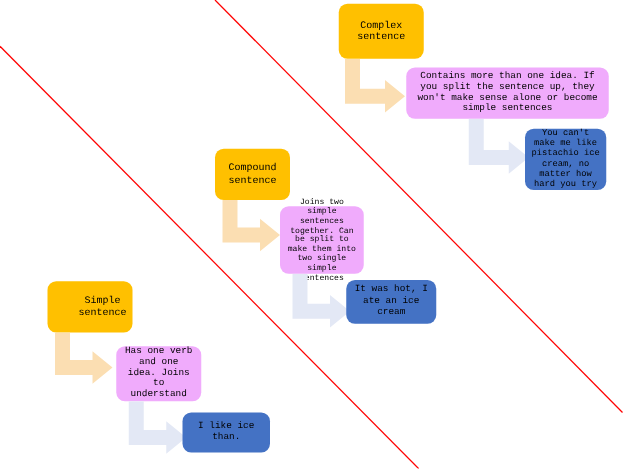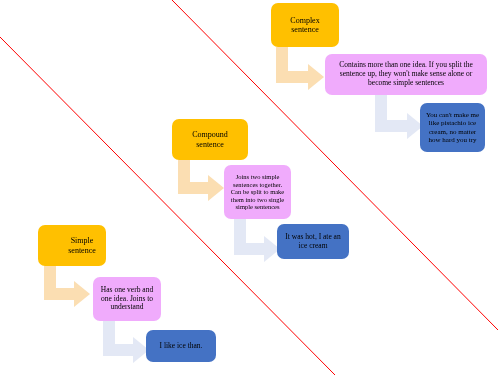--- a/index.html
+++ b/index.html
@@ -6,21 +6,21 @@
     margin: 0;
     padding: 0;
     background: #ffffff;
   }
   #canvas {
     position: relative;
     width: 500px;
     height: 375px;
     background: #ffffff;
     overflow: hidden;
-    font-family: Liberation Serif, serif;
+    font-family: Liberation Mono, monospace;
   }
   .diag-line {
     position: absolute;
     left: 0;
     top: 0;
     width: 500px;
     height: 375px;
     pointer-events: none;
   }
   .node {
@@ -74,21 +74,21 @@
   </div>
 
   <svg class="arrow" style="left:371px; top:95px; width:60px; height:45px;" viewBox="0 0 60 45">
     <path d="M4 0 L16 0 L16 25 L36 25 L36 18 L52 31 L36 44 L36 37 L4 37 Z" fill="#e3e8f5"></path>
   </svg>
 
   <div class="node node-ex" style="left:420px; top:103px; width:65px; height:49px; font-size:7px;">
     <span>You can't make me like pistachio ice cream, no matter how hard you try</span>
   </div>
 
-  <div class="node node-term" style="left:172px; top:119px; width:76px; height:41px; font-size:8px;">
+  <div class="node node-term" style="left:172px; top:119px; width:60px; height:41px; font-size:8px;">
     <span style="white-space:pre-line;">Compound
 sentence</span>
   </div>
 
   <svg class="arrow" style="left:174px; top:160px; width:56px; height:42px;" viewBox="0 0 56 42">
     <path d="M4 0 L16 0 L16 22 L34 22 L34 15 L50 28 L34 41 L34 34 L4 34 Z" fill="#fbdeb2"></path>
   </svg>
 
   <div class="node node-def" style="left:224px; top:165px; width:67px; height:54px; font-size:6.5px;">
     <span>Joins two simple sentences together. Can be split to make them into two single simple sentences</span>

